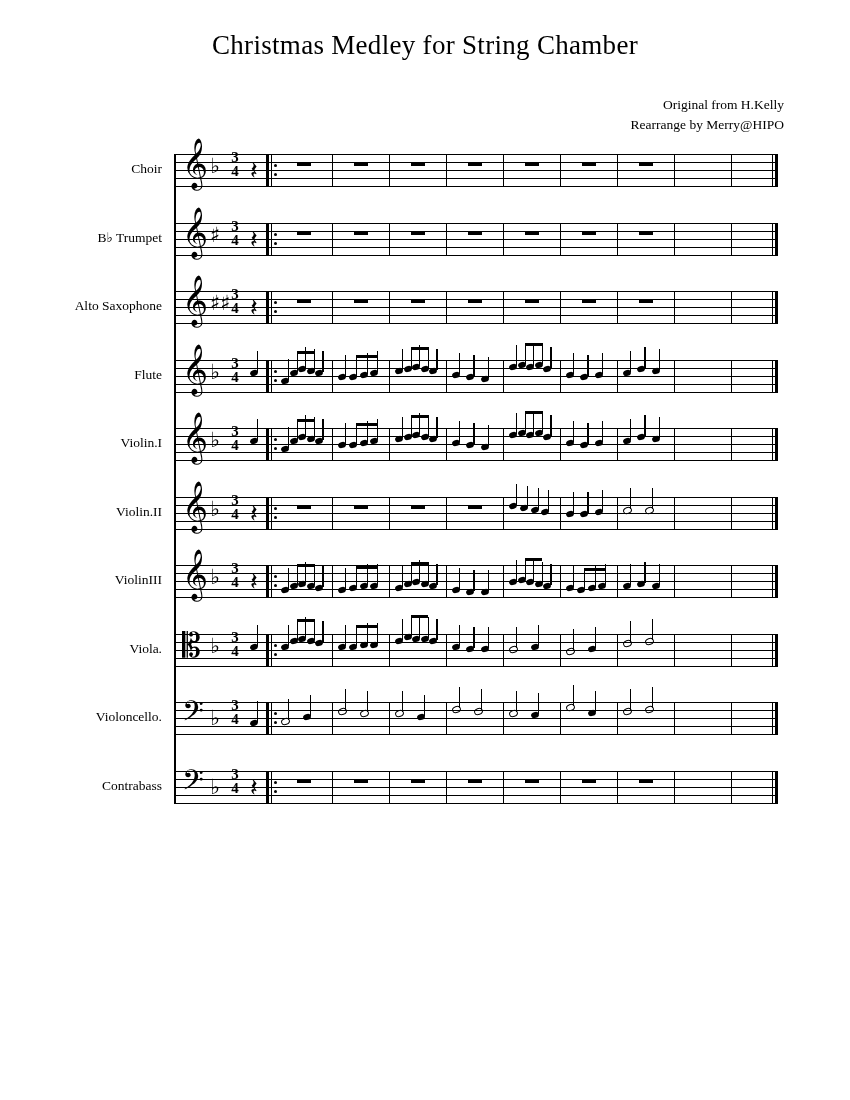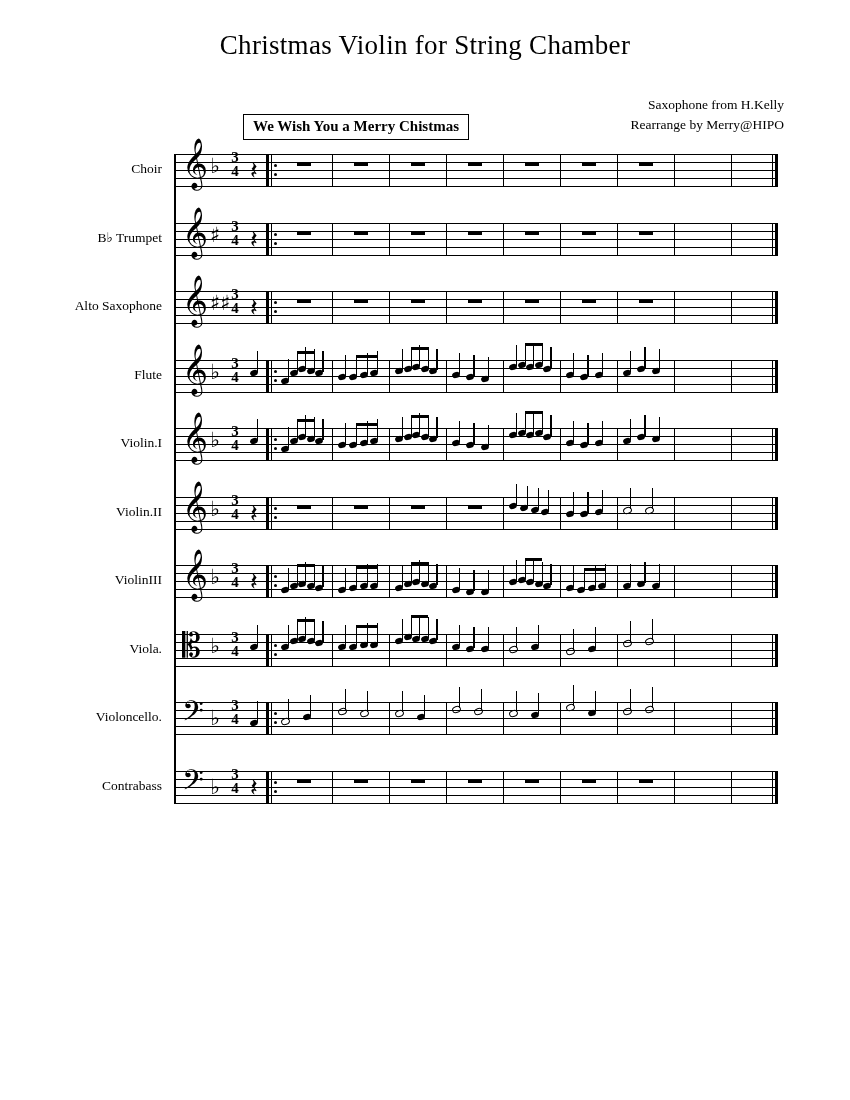--- a/index.html
+++ b/index.html
@@ -193,28 +193,27 @@
     position: absolute;
     height: 2.6px;
     background: #000;
   }
 </style>
 </head>
 <body>
 
 <div id="sheet">
 
-  <div class="title">Christmas Violin for String Chamber</div>
+  <div class="title">Christmas Medley for String Chamber</div>
 
   <div class="credits">
-    <div>Saxophone from H.Kelly</div>
+    <div>Original from H.Kelly</div>
     <div>Rearrange by Merry@HIPO</div>
   </div>
 
-  <div class="section-box">We Wish You a Merry Chistmas</div>
 
   <div class="system">
 
   <div class="staff-row" style="top: 14px;">
         <div class="staff-lines">
           <i></i>
           <i></i>
           <i></i>
           <i></i>
           <i></i>

